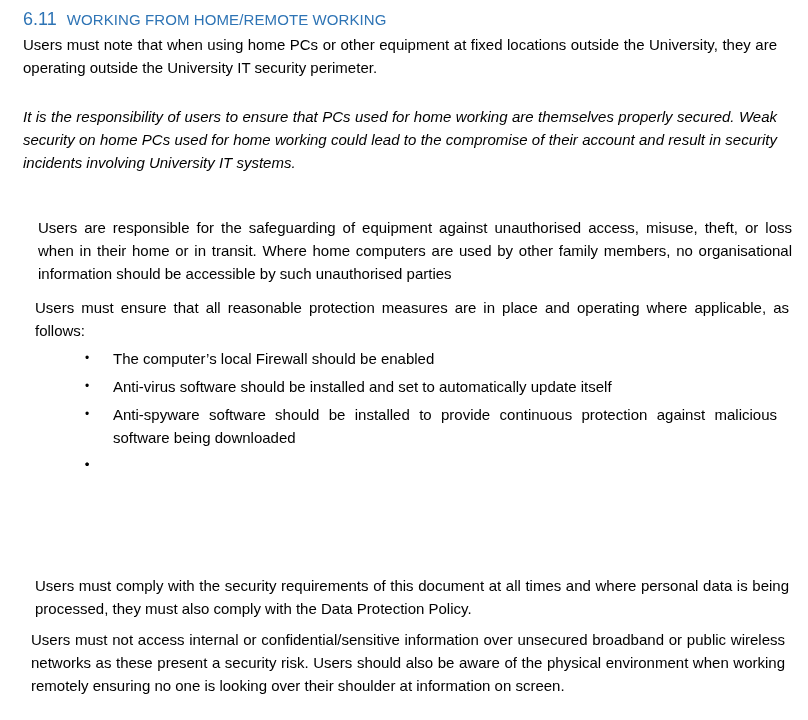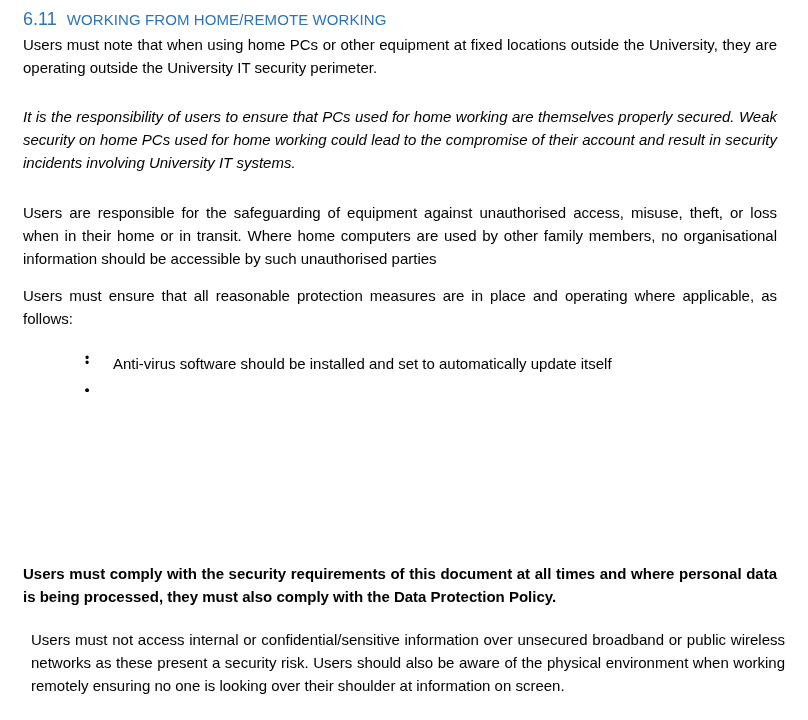--- a/index.html
+++ b/index.html
@@ -75,40 +75,42 @@
 <div class="page">
 
   <div class="heading">
     <span class="num">6.11</span><span class="title">WORKING FROM HOME/REMOTE WORKING</span>
   </div>
 
   <p class="para" style="top:33px; margin:0;">Users must note that when using home PCs or other equipment at fixed locations outside the University, they are operating outside the University IT security perimeter.</p>
 
   <p class="para" style="top:105px; margin:0;font-style:italic;">It is the responsibility of users to ensure that PCs used for home working are themselves properly secured.  Weak security on home PCs used for home working could lead to the compromise of their account and result in security incidents involving University IT systems.</p>
 
-  <p class="para" style="top:201px; margin:0;">Users are responsible for the safeguarding of equipment against unauthorised access, misuse, theft, or loss when in their home or in transit.  Where home computers are used by other family members, no organisational information should be accessible by such unauthorised parties</p>
+  <p class="para" style="top:201px; margin:15px;">Users are responsible for the safeguarding of equipment against unauthorised access, misuse, theft, or loss when in their home or in transit.  Where home computers are used by other family members, no organisational information should be accessible by such unauthorised parties</p>
 
-  <p class="para" style="top:284px; margin:0;">Users must ensure that all reasonable protection measures are in place and operating where applicable, as follows:</p>
+  <p class="para" style="top:284px; margin:12px;">Users must ensure that all reasonable protection measures are in place and operating where applicable, as follows:</p>
 
   <ul class="bullets">
     <li class="bullet-item">
       <span class="bullet-dot">•</span>
+      <span>The computer’s local Firewall should be enabled</span>
     </li>
     <li class="bullet-item">
       <span class="bullet-dot">•</span>
       <span>Anti-virus software should be installed and set to automatically update itself</span>
     </li>
     <li class="bullet-item">
       <span class="bullet-dot">•</span>
+      <span>Anti-spyware software should be installed to provide continuous protection against malicious software being downloaded</span>
     </li>
     <li class="bullet-item">
       <span class="bullet-dot">•</span>
     </li>
     <li class="bullet-item">
       <span class="bullet-dot">•</span>
     </li>
   </ul>
 
-  <p class="para" style="top:562px; margin:0;font-weight:bold;">Users must comply with the security requirements of this document at all times and where personal data is being processed, they must also comply with the Data Protection Policy.</p>
+  <p class="para" style="top:562px; margin:12px;">Users must comply with the security requirements of this document at all times and where personal data is being processed, they must also comply with the Data Protection Policy.</p>
 
   <p class="para" style="top:620px; margin:8px;">Users must not access internal or confidential/sensitive information over unsecured broadband or public wireless networks as these present a security risk.  Users should also be aware of the physical environment when working remotely ensuring no one is looking over their shoulder at information on screen.</p>
 
 </div>
 
 </body></html>

